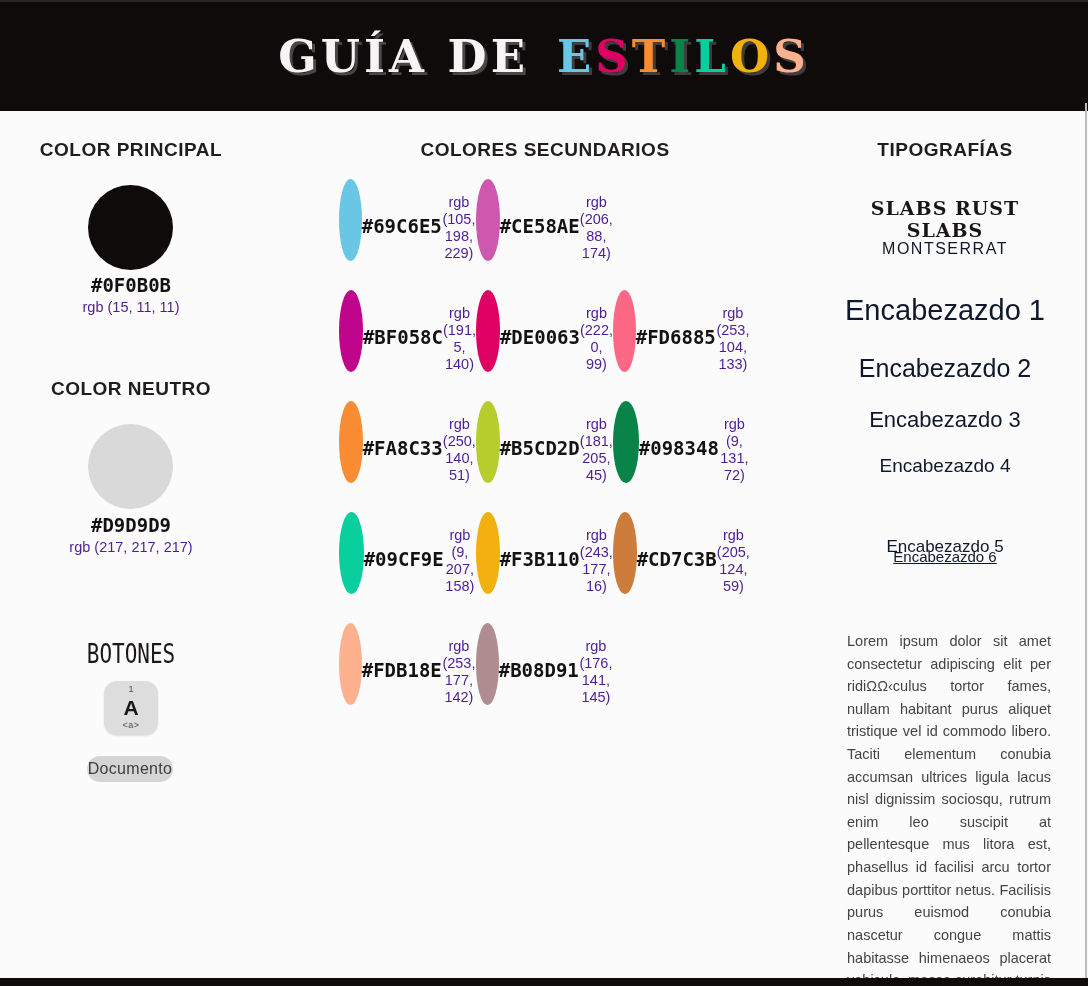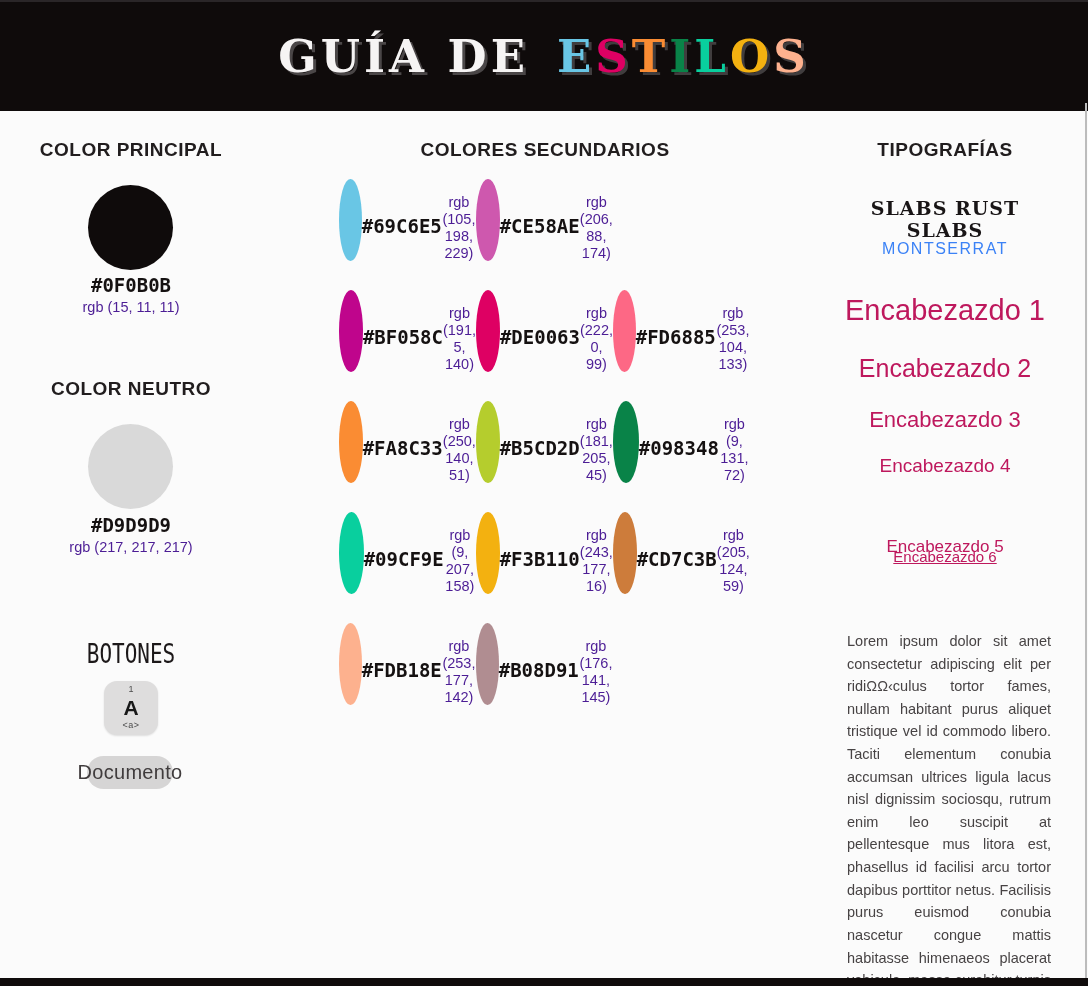--- a/index.html
+++ b/index.html
@@ -95,25 +95,25 @@
     align-items: center; justify-content: space-between;
     padding: 4px 0 5px 0;
     cursor: pointer;
   }
   .key-top    { font-size: 9px;  color: #4c4c4c; line-height: 1; }
   .key-mid    { font-size: 21px; font-weight: 700; color: #181818; line-height: 1; }
   .key-bottom { font-size: 9px;  color: #4c4c4c; line-height: 1; letter-spacing: 0.5px; }
 
   .pill-button {
     position: absolute;
-    width: 86px; height: 33px;
+    width: 86px; height: 26px;
     background: #d6d5d5;
     border-radius: 17px;
     display: flex; align-items: center; justify-content: center;
-    font-size: 20px; color: #403c3d;
+    font-size: 16px; color: #403c3d;
     letter-spacing: 0.3px;
     cursor: pointer;
   }
 
   
   .swatch-grid {
     position: absolute;
     left: 339px; top: 179px;
     width: 411px;
   }
@@ -137,24 +137,24 @@
     font-weight: 700;
     font-size: 19px;
     letter-spacing: 1px;
     color: #191516;
     text-align: center;
   }
   .font-name-sans {
     position: absolute;
     font-size: 16px;
     letter-spacing: 1.5px;
-    color: #3b82f6;
-    text-align: center;
-  }
-  .ts-heading { position: absolute; color: #be185d; text-align: center; font-weight: 400; }
+    color: #0f172a;
+    text-align: center;
+  }
+  .ts-heading { position: absolute; color: #0f172a; text-align: center; font-weight: 400; }
   .ts-h1 { font-size: 29px; }
   .ts-h2 { font-size: 25px; }
   .ts-h3 { font-size: 22px; }
   .ts-h4 { font-size: 19px; }
   .ts-h5 { font-size: 17px; margin-top: 34px; }
   .ts-h6 { font-size: 15px; text-decoration: underline; }
 
   .lorem {
     position: absolute;
     left: 847px; top: 630px;

